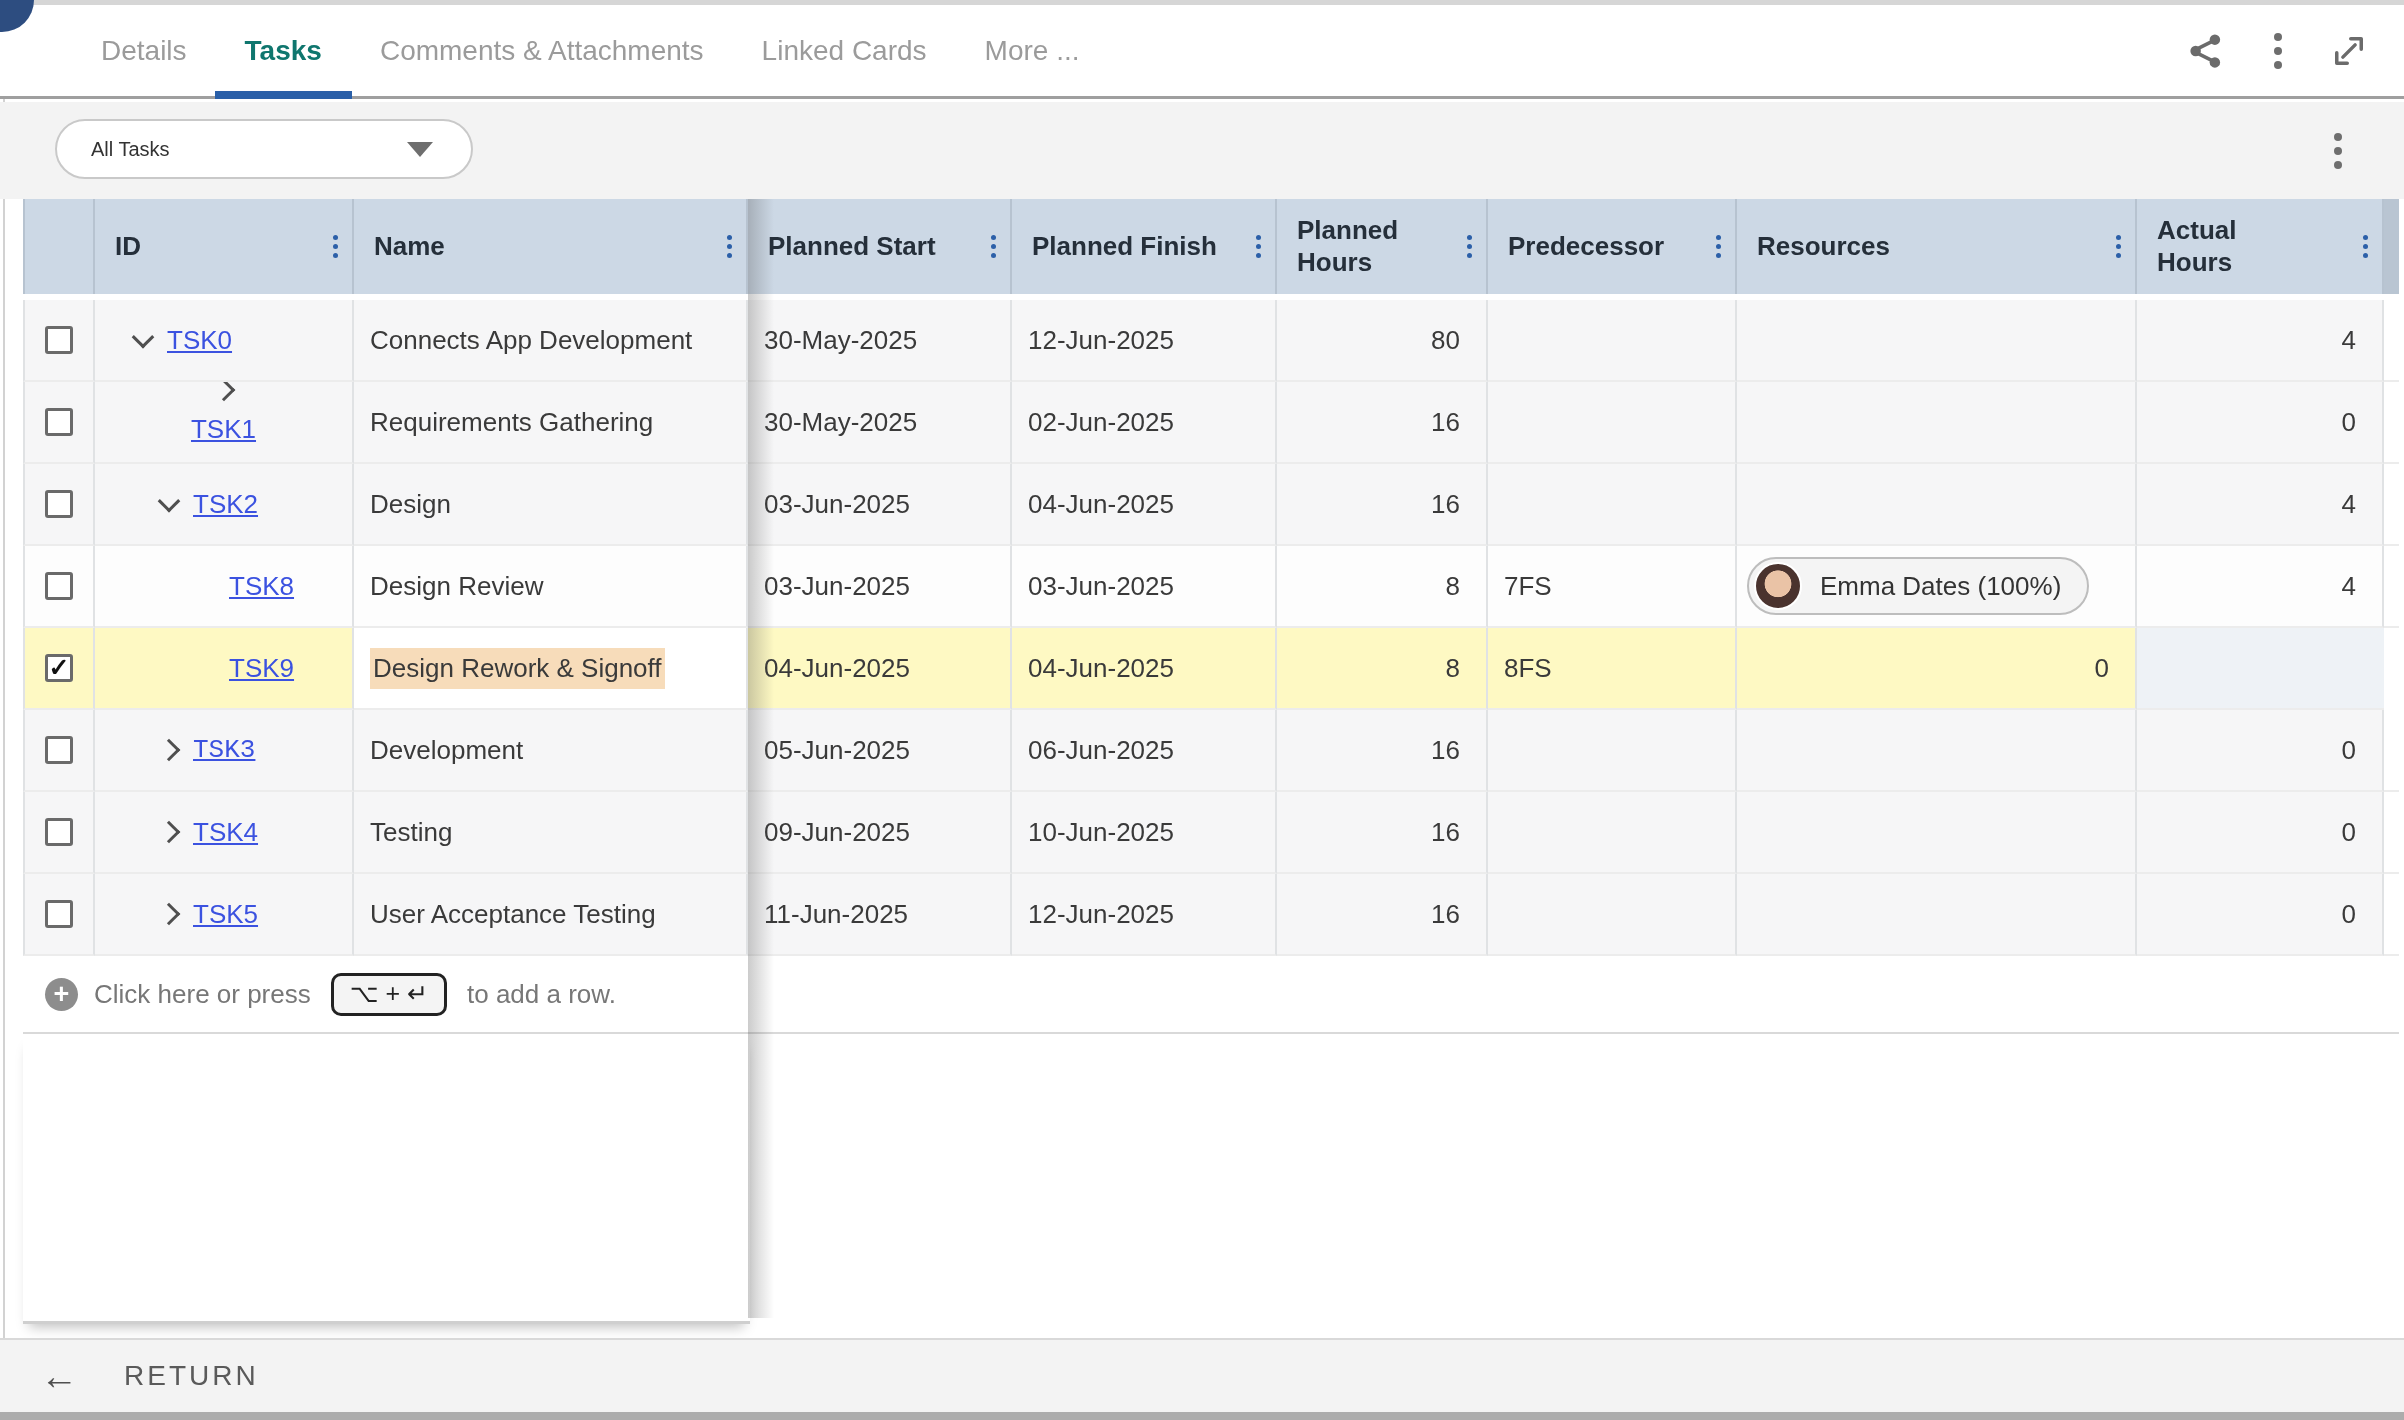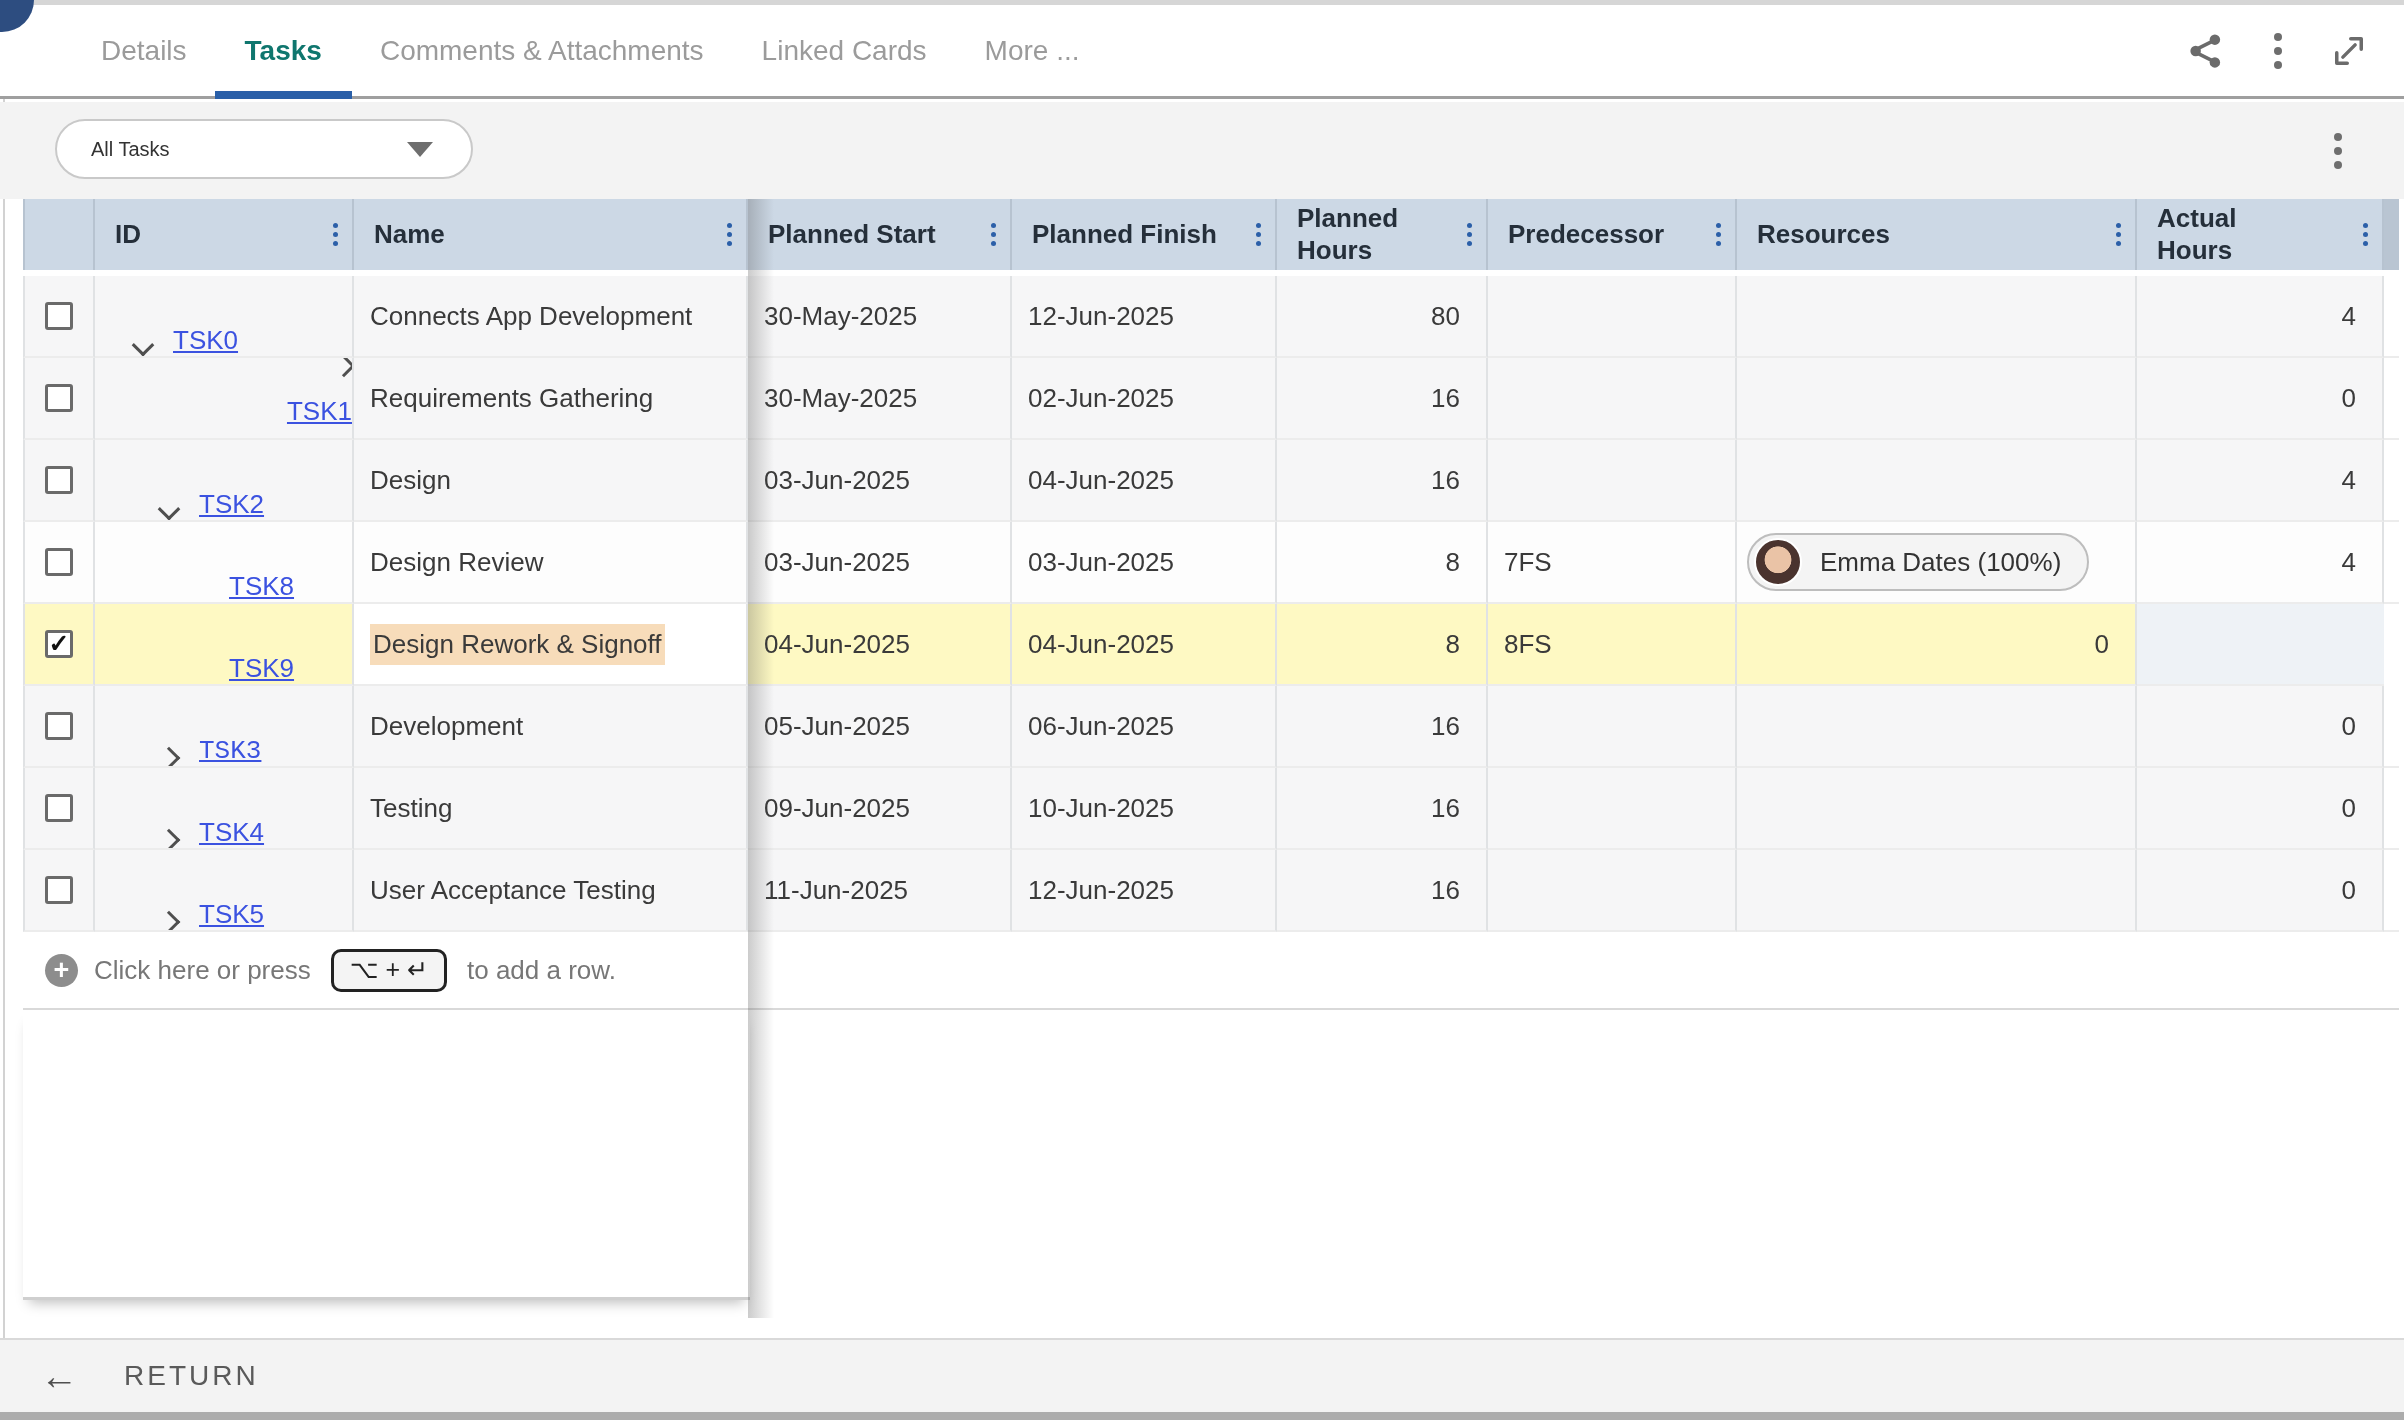--- a/index.html
+++ b/index.html
@@ -30,21 +30,21 @@
                  justify-content:space-between; padding:0 38px 0 34px; cursor:pointer; }
   .filter-label { font-size:20px; color:#333; }
   .caret { width:0; height:0; border-left:13px solid transparent; border-right:13px solid transparent;
            border-top:15px solid #6e6e6e; }
   .kebab { width:8px; height:8px; border-radius:50%; background:#6e6e6e;
            box-shadow:0 14px 0 #6e6e6e, 0 -14px 0 #6e6e6e; }
   .toolbar .kebab { position:absolute; right:62px; top:45px; }
   
   .sheet { position:absolute; left:23px; top:199px; width:2376px; z-index:3; }
   .hrow, .row { display:grid; grid-template-columns:72px 259px 394px 264px 265px 211px 249px 400px 247px 15px; }
-  .hrow { height:71px; }
+  .hrow { height:95px; }
   .hcell { background:#ccd8e5; border-right:2px solid #b7c3d0; display:flex; align-items:center;
            justify-content:space-between; padding:0 14px 0 20px; font-size:26px; font-weight:700;
            color:#252f3a; line-height:1.2; }
   .hcell:first-child { border-left:2px solid #b7c3d0; }
   .hcell.gutter { background:#b9c5d2; border-right:none; padding:0; }
   .hcell .hlabel { white-space:normal; }
   .hcell.h5 .hlabel, .hcell.h8 .hlabel { width:118px; }
   .hkebab { width:5px; height:5px; border-radius:50%; background:#2b5fa8; flex-shrink:0;
             box-shadow:0 9px 0 #2b5fa8, 0 -9px 0 #2b5fa8; cursor:pointer; }
   .hgap { height:6px; background:#fff; }
@@ -57,21 +57,21 @@
   .row.white .cell { background:#fdfdfd; }
   .row.white .c-gut { background:#fff; }
   .row.selected .cell { background:#fef9c3; }
   .row.selected .c-name { background:#ffffff; }
   .row.selected .c-gut { background:#eef2f6; }
   .c-cb { justify-content:center; padding:0; }
   .cb { width:28px; height:28px; border:3px solid #6a6a6a; border-radius:3px; background:#fff;
         display:flex; align-items:center; justify-content:center; font-size:25px; font-weight:700;
         color:#111; cursor:pointer; }
   .cb.on::after { content:"\2713"; margin-top:-2px; }
-  .c-id { padding:0; gap:22px;align-items:flex-end; }
+  .c-id { padding:0; gap:16px; }
   .idlink { color:#3b52e0; text-decoration:underline; cursor:pointer; }
   .chev { width:16px; height:16px; border-right:3px solid #4f4f4f; border-bottom:3px solid #4f4f4f;
           flex-shrink:0; cursor:pointer; }
   .chev.down  { transform:rotate(45deg) translate(-2px,-2px); }
   .chev.right { transform:rotate(-45deg); }
   .hl { background:#f7dcba; padding:5px 3px; }
   .c-res { padding:0 10px; }
   .chip { display:inline-flex; align-items:center; height:58px; border:2px solid #bdbdbd; border-radius:30px;
           background:#f4f4f4; padding:0 26px 0 5px; gap:18px; cursor:pointer; }
   .avatar { width:48px; height:48px; border-radius:50%; flex-shrink:0; border:2px solid #ffffff; }

